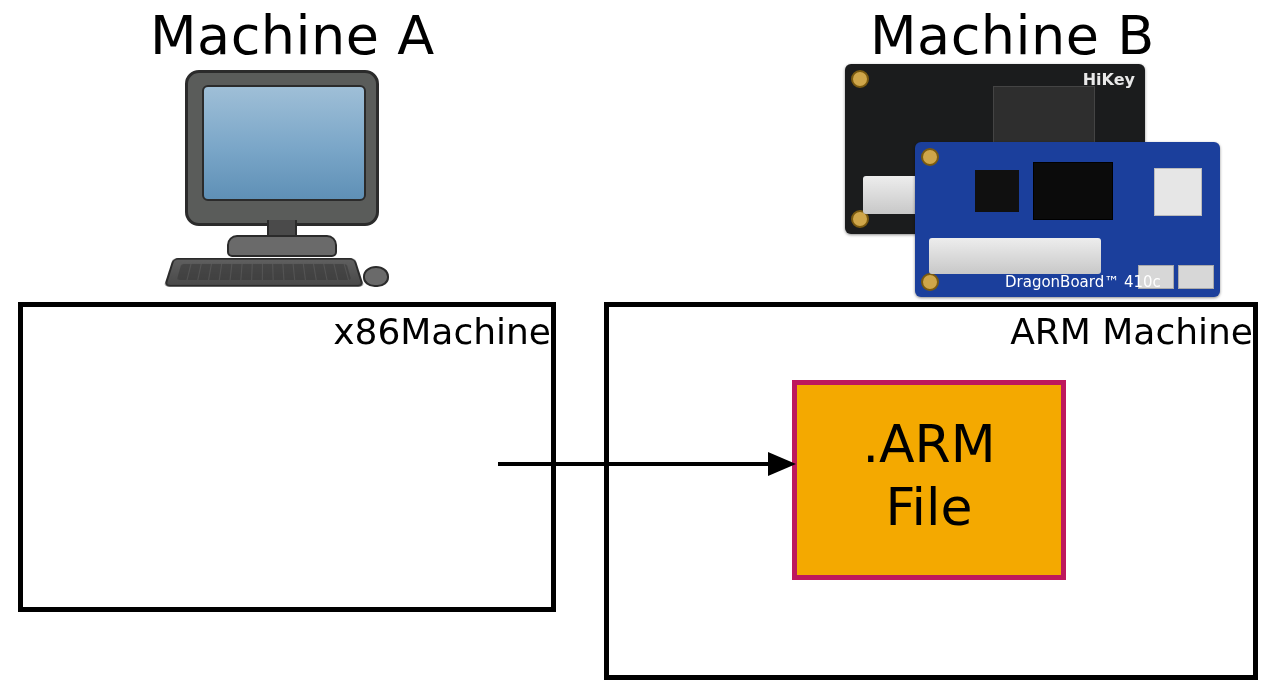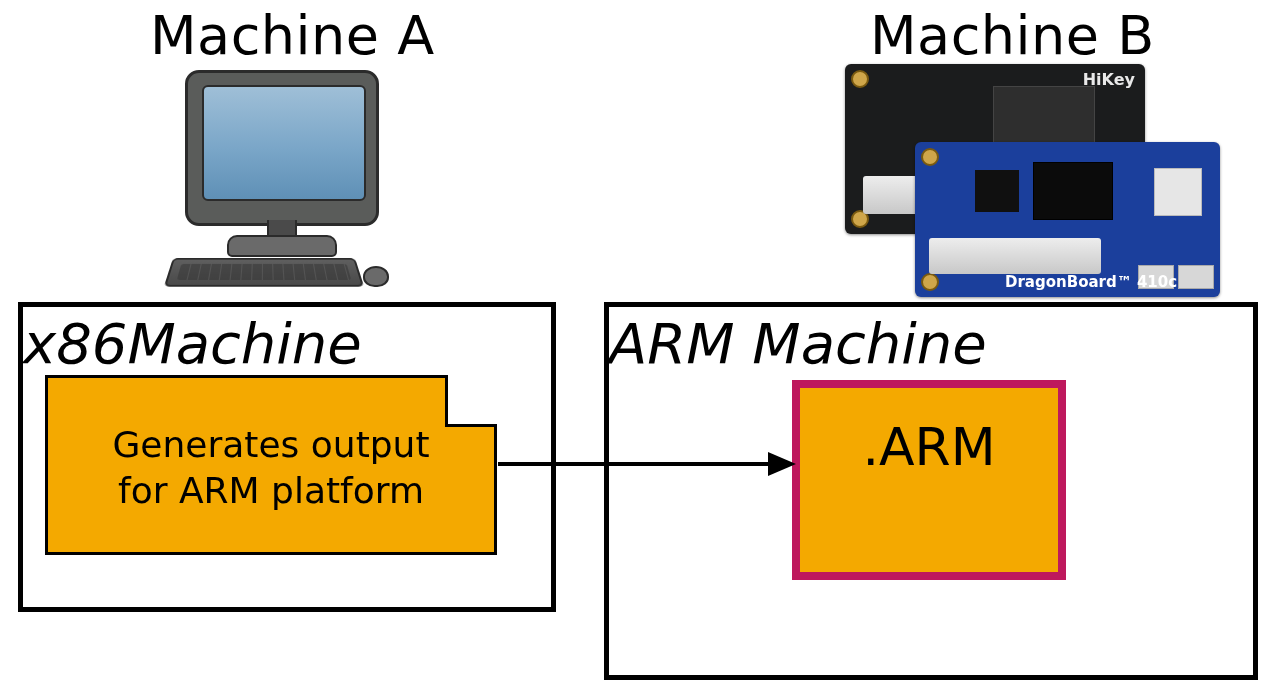--- a/index.html
+++ b/index.html
@@ -159,21 +159,21 @@
   .board-front .usb1{
     position:absolute;right:46px;bottom:8px;
     width:34px;height:22px;background:#d7d7d7;border:1px solid #aaa;
   }
   .board-front .usb2{
     position:absolute;right:6px;bottom:8px;
     width:34px;height:22px;background:#d7d7d7;border:1px solid #aaa;
   }
   .board-front .lbl{
     position:absolute;left:90px;bottom:6px;
-    color:#ffffff;font-size:15px;font-weight:700;text-align:right;
+    color:#ffffff;font-size:15px;font-weight:400;text-align:right;
   }
   .board .hole{
     position:absolute;width:14px;height:14px;border-radius:50%;
     background:#cfa64a;border:2px solid #7a5a10;
   }
   .board-back .h1{left:6px;top:6px}
   .board-back .h2{left:6px;bottom:6px}
   .board-front .h1{left:6px;top:6px}
   .board-front .h2{left:6px;bottom:6px}
 
@@ -189,24 +189,23 @@
     width: 538px; height: 310px;
   }
   .box-right {
     left: 604px; top: 302px;
     width: 654px; height: 378px;
   }
   .box-title {
     position: absolute;
     top: 4px;
     width: 100%;
-    text-align: left;
-    font-size: 56px;
+    text-align: right;
+    font-size: 36px;
     font-weight: 400;
-    font-style: italic;
   }
 
   
   .note {
     position: absolute;
     left: 45px; top: 375px;
     width: 452px; height: 180px;
     background: #f4a900;
     border: 3px solid #000;
     box-sizing: border-box;
@@ -233,21 +232,21 @@
     font-size: 36px;
     line-height: 1.28;
   }
 
   
   .file {
     position: absolute;
     left: 792px; top: 380px;
     width: 274px; height: 200px;
     background: #f4a900;
-    border: 8px solid #be185d;
+    border: 5px solid #be185d;
     box-sizing: border-box;
   }
   .file-text {
     position: absolute;
     left: 0; right: 0; top: 28px;
     text-align: center;
     font-size: 52px;
     line-height: 1.22;
   }
 
@@ -293,35 +292,29 @@
       <div class="usb1"></div>
         <div class="usb2"></div>
       <div class="lbl">DragonBoard™ 410c</div>
     </div>
   </div>
 
   <div class="box box-left">
     <div class="box-title">x86Machine</div>
   </div>
 
-  <div class="note">
-    <div class="fold"></div>
-    <div class="note-text">
-      <span>Generates output</span><br>
-      <span>for ARM platform</span>
-    </div>
-  </div>
 
   <div class="box box-right">
     <div class="box-title">ARM Machine</div>
   </div>
 
   <div class="file">
     <div class="file-text">
       <span>.ARM</span><br>
+      <span>File</span>
     </div>
   </div>
 
   <svg class="arrow" viewBox="0 0 300 40">
     <line x1="2" y1="20" x2="278" y2="20" stroke="#000" stroke-width="4"></line>
     <polygon points="300,20 272,8 272,32" fill="#000"></polygon>
   </svg>
 
 </div>
 

